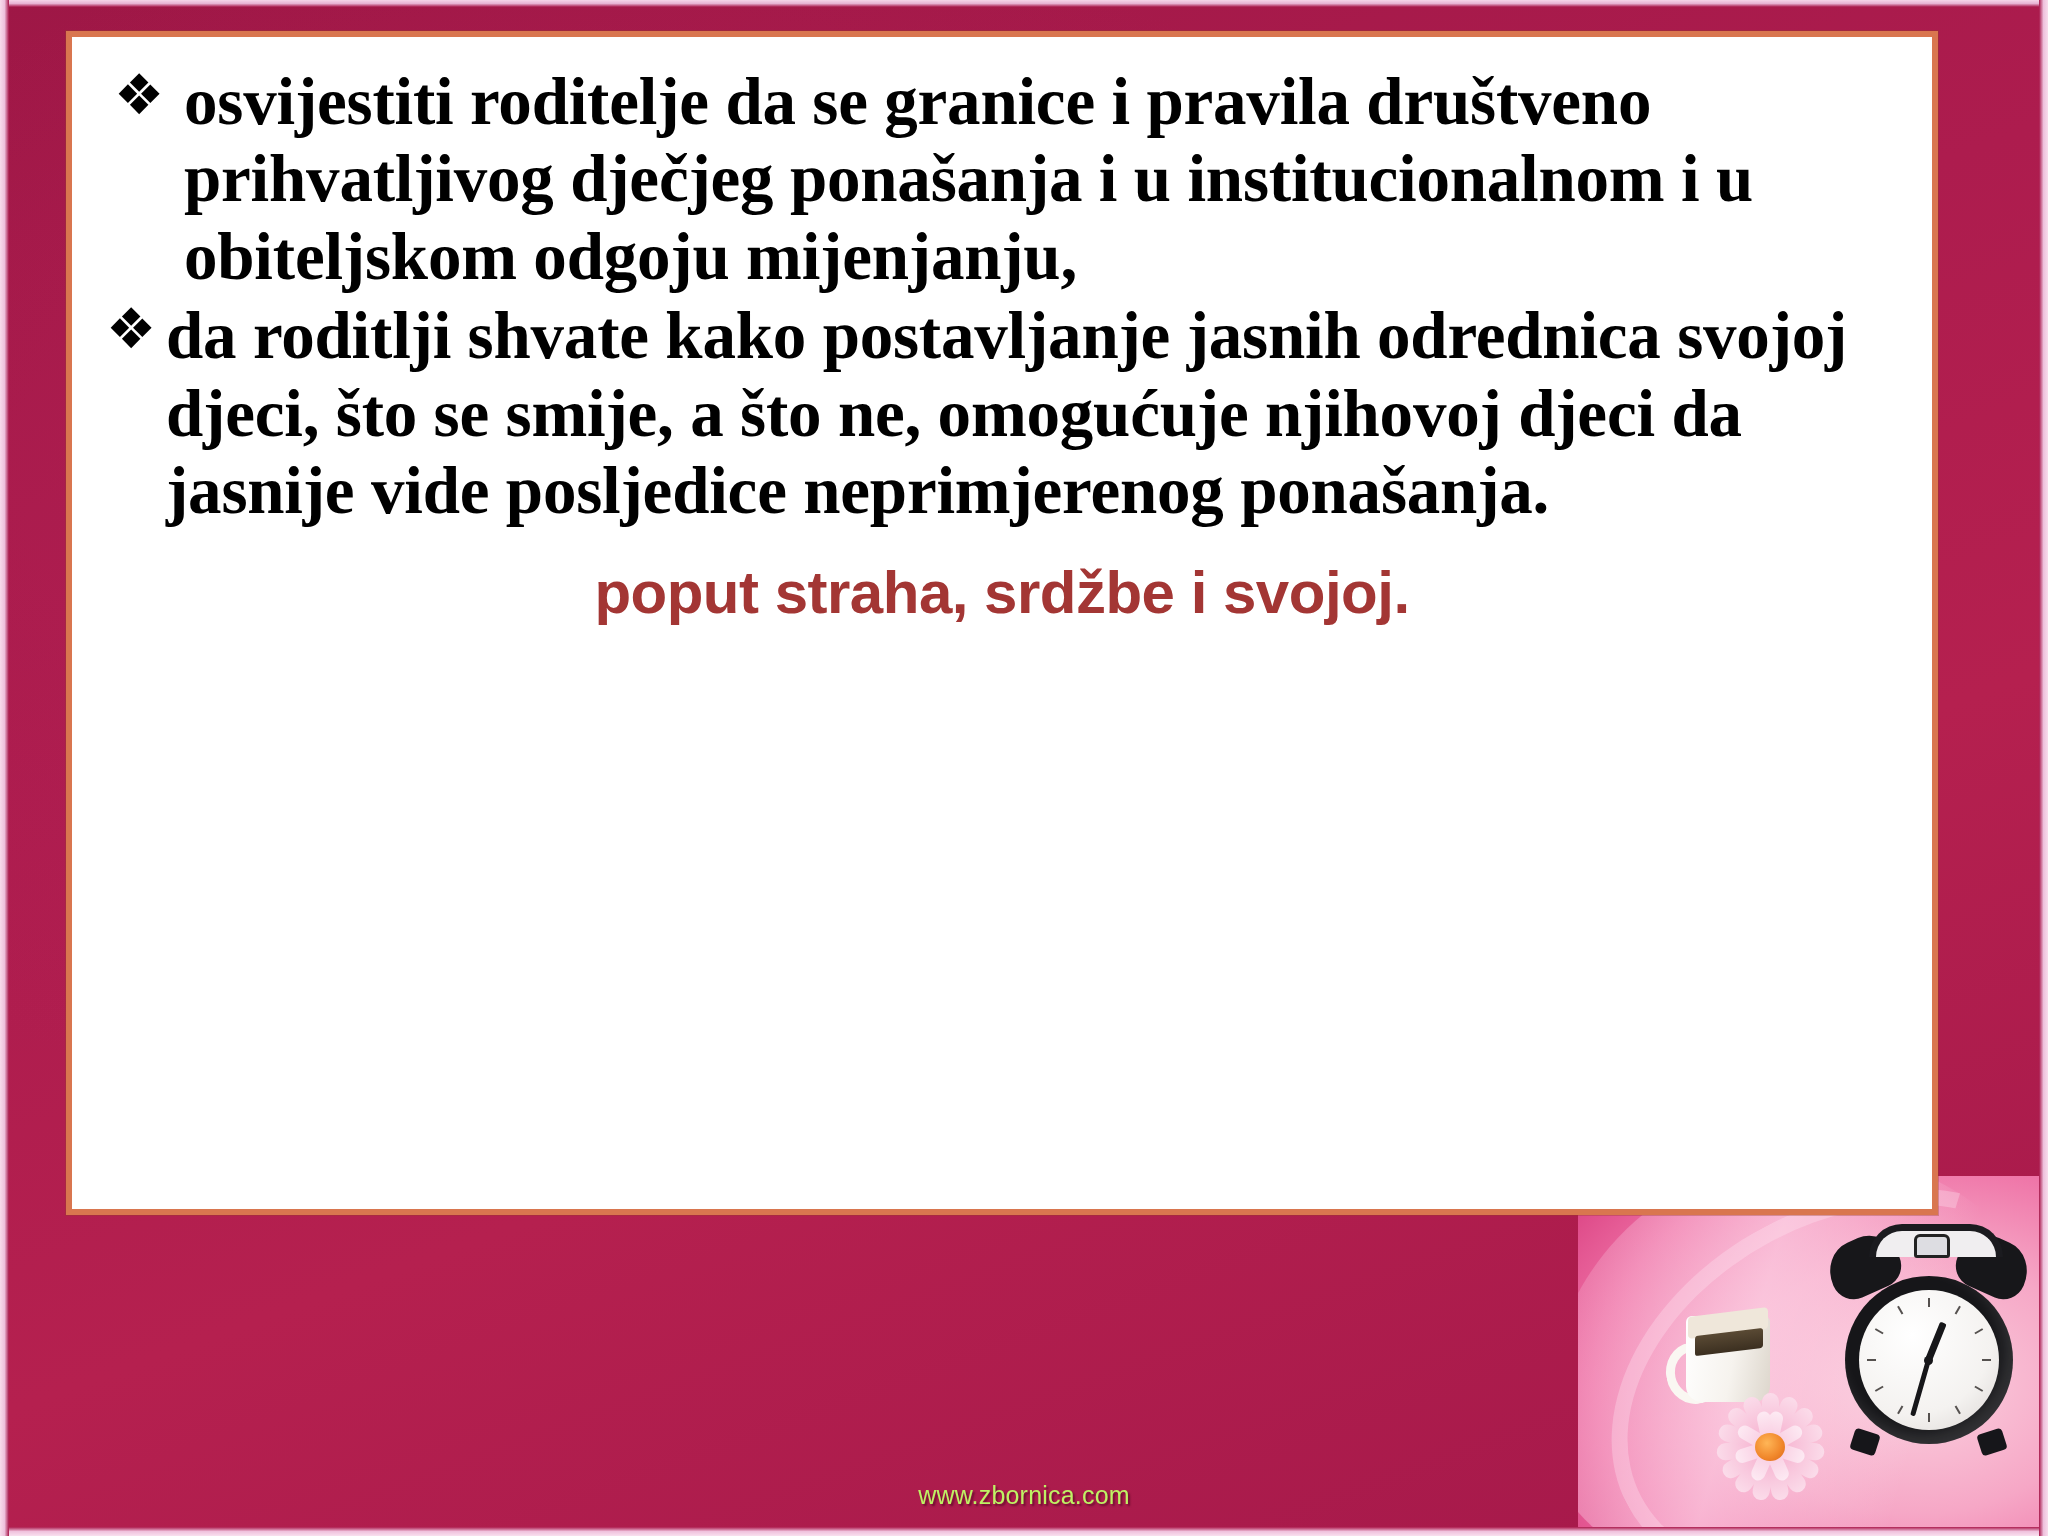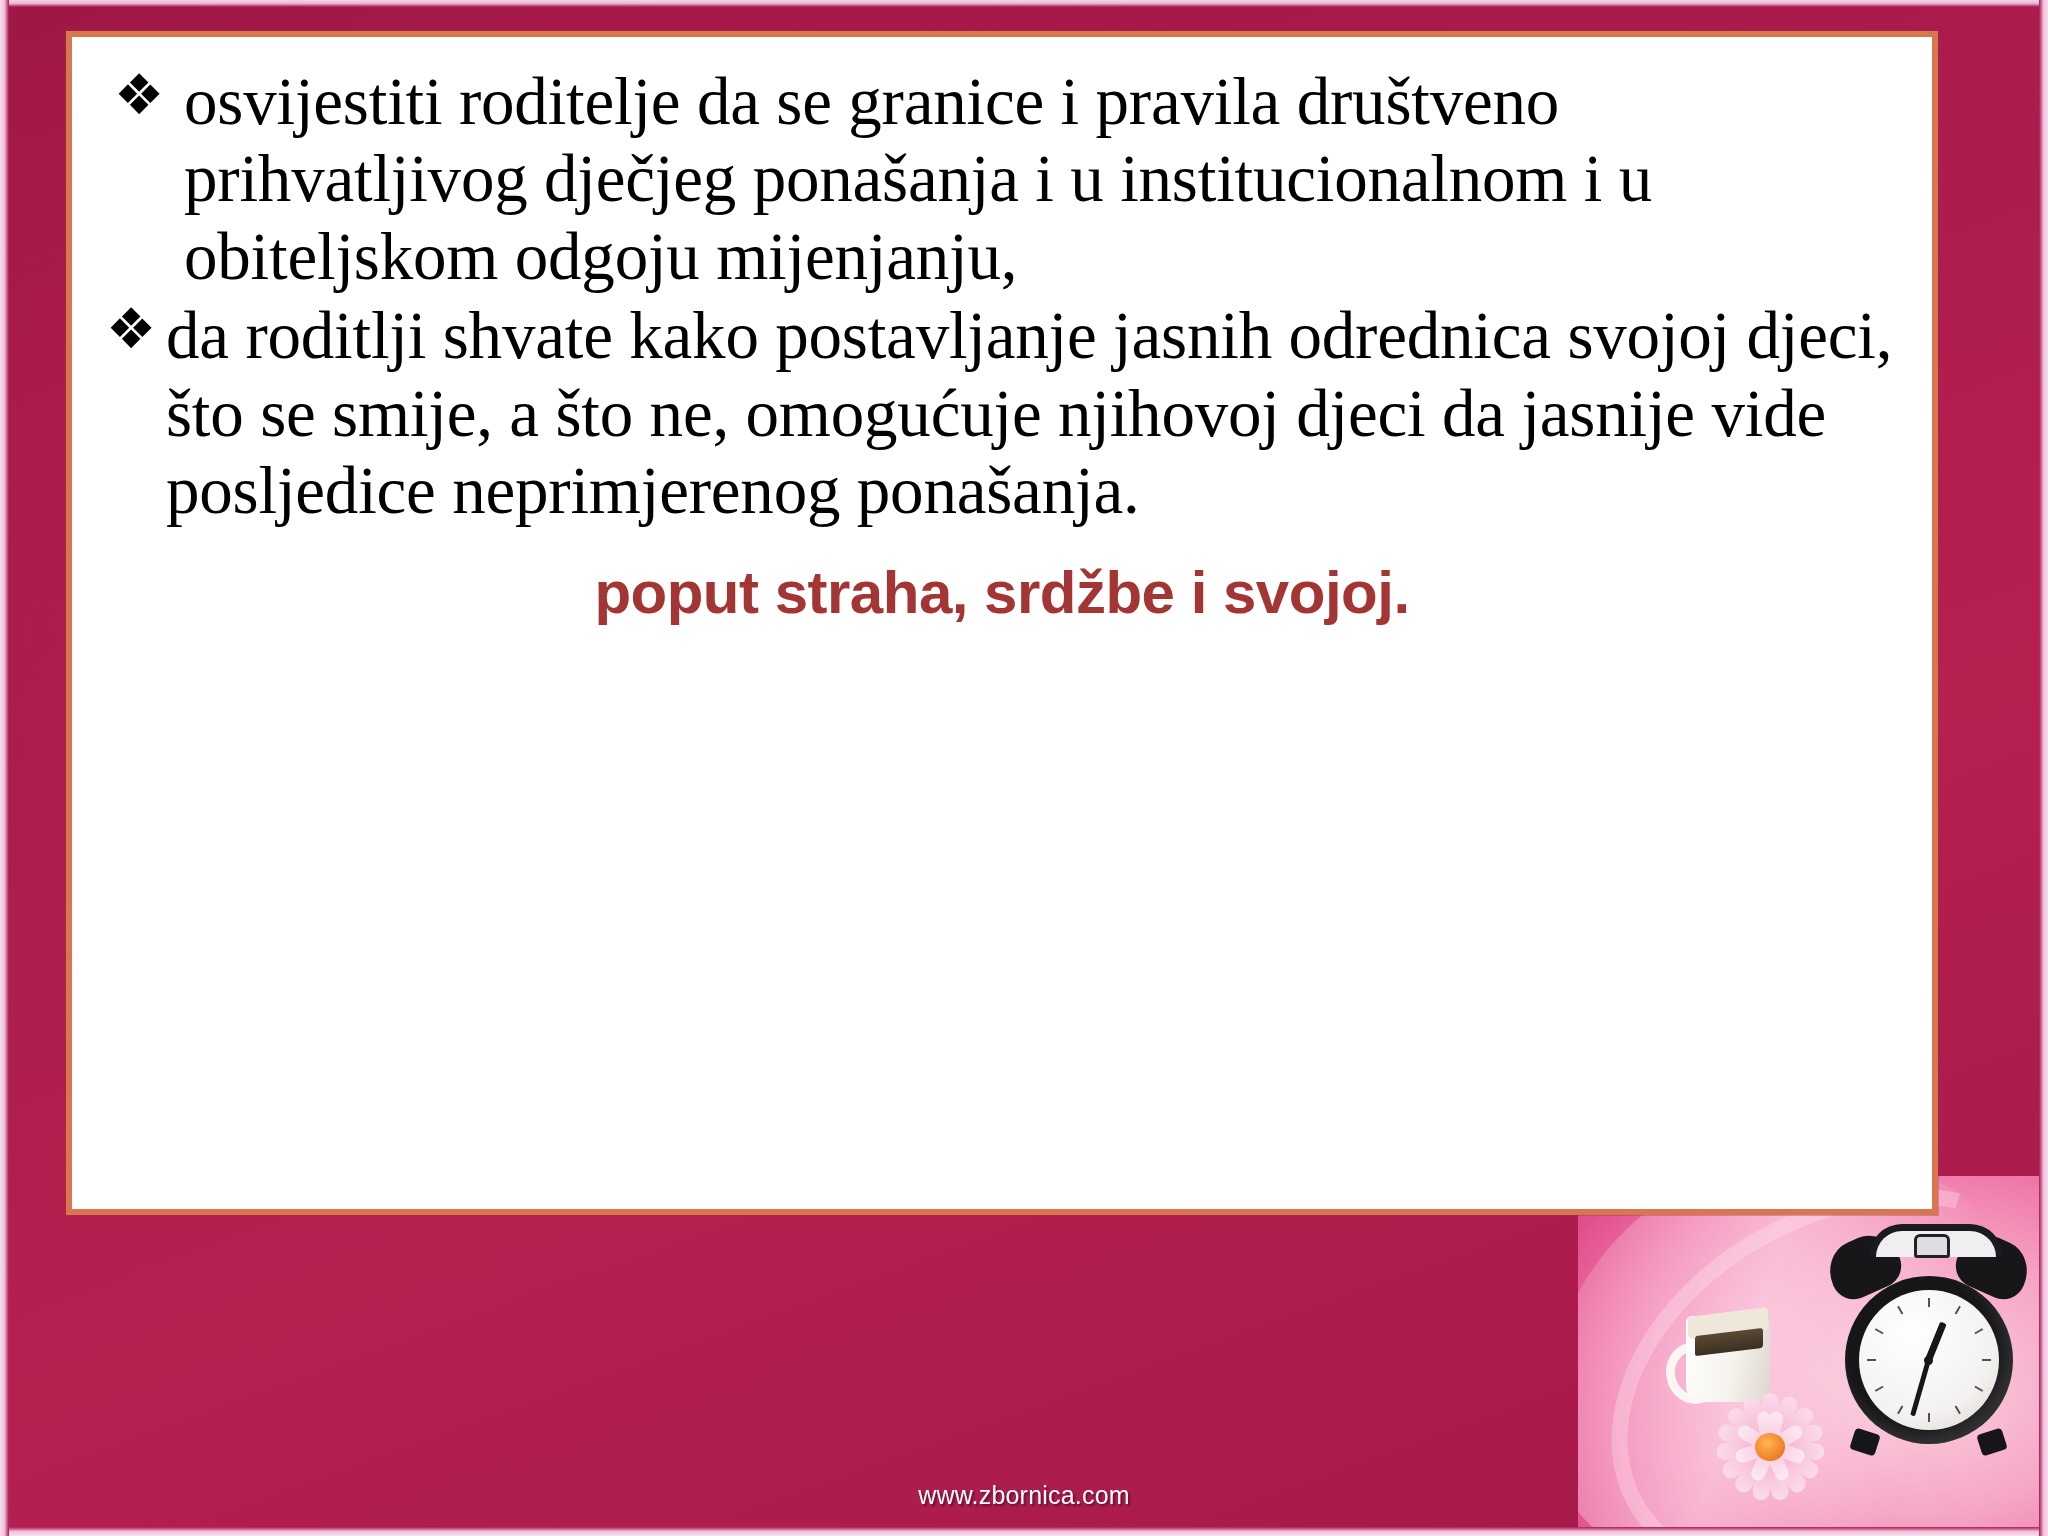--- a/index.html
+++ b/index.html
@@ -302,21 +302,21 @@
   .bullet-item + .bullet-item { margin-top: 2px; }
   .bullet-glyph {
     position: absolute;
     left: 0;
     top: 4px;
     font-size: 56px;
     line-height: 1;
     color: #000;
     font-family: "DejaVu Sans", sans-serif;
   }
-  .bullet-text { display: block; }
+  .bullet-text { display: block; font-weight: bold; }
   .bullet-item.first { padding-left: 78px; }
   .bullet-item.first .bullet-glyph { left: 8px; }
 
   
   .highlight {
     margin: 26px 0 0 0;
     text-align: center;
     color: #a33634;
     font-family: "Liberation Sans", "DejaVu Sans", sans-serif;
     font-weight: bold;
@@ -326,21 +326,21 @@
   }
   .highlight .hl-line { display: block; }
 
   
   .watermark {
     position: absolute;
     left: 0;
     bottom: 26px;
     width: 100%;
     text-align: center;
-    color: #ffffff;
+    color: #bef264;
     font-family: "Liberation Sans", "DejaVu Sans", sans-serif;
     font-size: 25px;
     letter-spacing: 0.2px;
     text-shadow: 2px 2px 2px rgba(60,0,25,0.55);
   }
 </style>
 </head>
 <body>
 
 <div id="slide">

